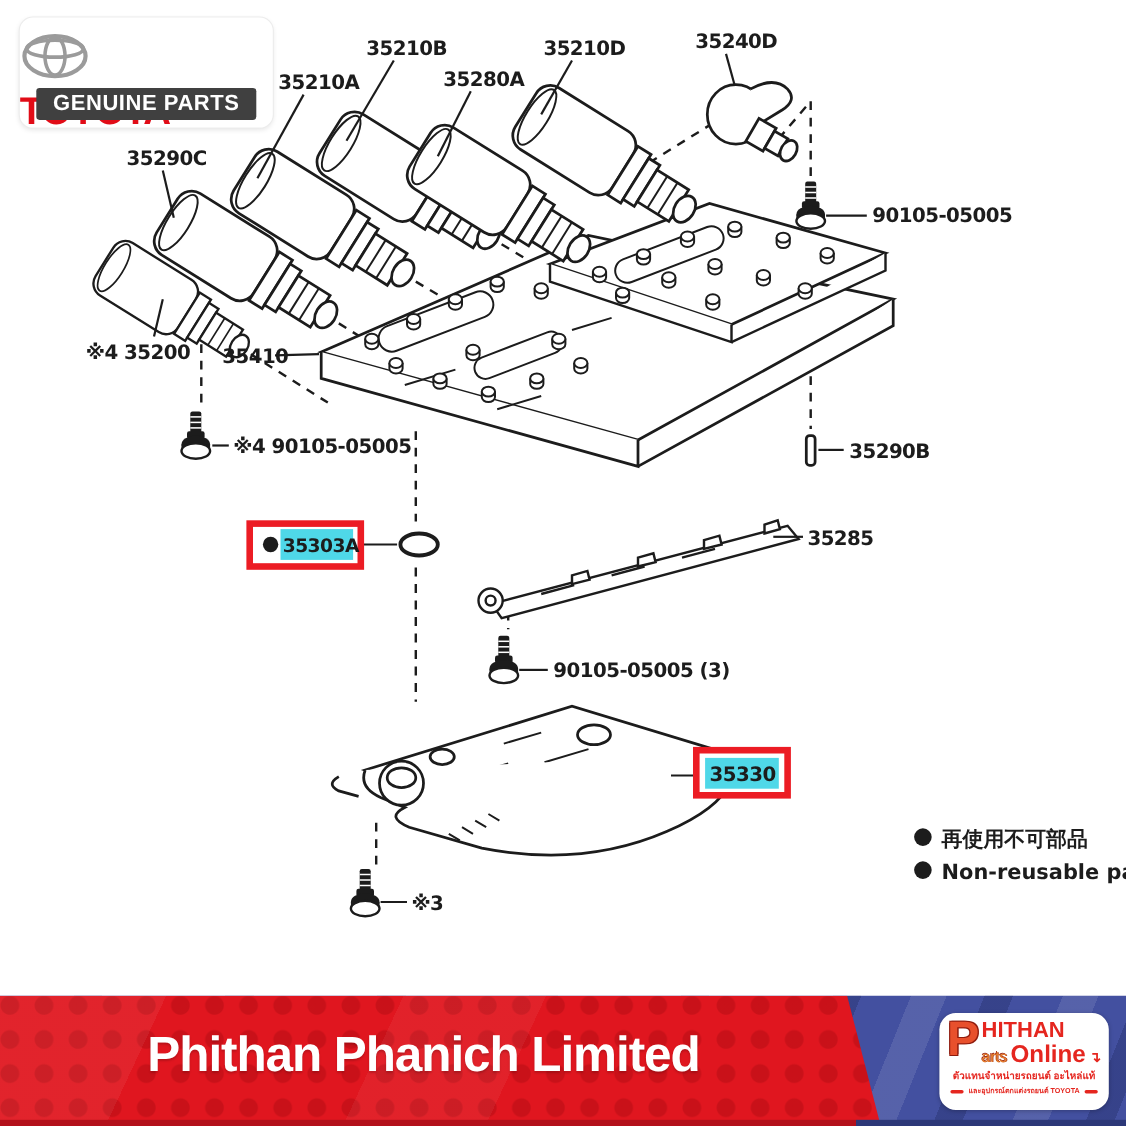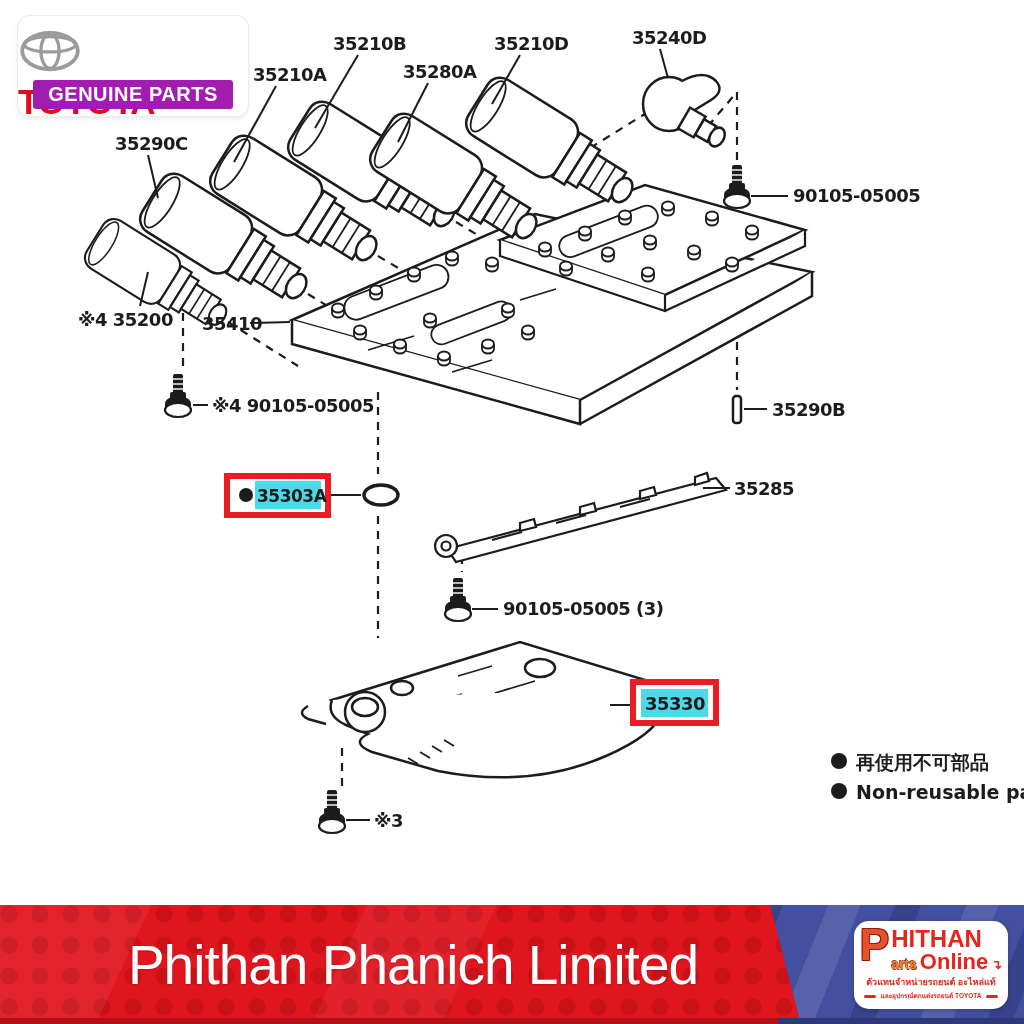--- a/index.html
+++ b/index.html
@@ -4,53 +4,53 @@
 <style>
   html,body{margin:0;padding:0;background:#ffffff;}
   #stage{position:relative;width:1024px;height:1024px;overflow:hidden;background:#ffffff;
          font-family:"Liberation Sans",sans-serif;}
   
   .tgp{position:absolute;left:18px;top:16px;width:230px;height:100px;background:#ffffff;
        border-radius:12px;box-shadow:0 0 0 1px #ececec,0 2px 5px rgba(0,0,0,.10);}
   .tgp-top{display:flex;align-items:flex-start;justify-content:center;gap:8px;margin-top:12px;flex-direction:column;}
   .tgp-name{color:#e10c17;font-weight:bold;font-size:35px;letter-spacing:-1px;
             font-family:"Liberation Sans",sans-serif;}
-  .tgp-bar{position:absolute;left:15px;top:64px;width:200px;height:29px;background:#a21caf;
+  .tgp-bar{position:absolute;left:15px;top:64px;width:200px;height:29px;background:#404040;
            border-radius:3px;display:flex;align-items:center;justify-content:center;}
   .tgp-bar span{color:#ffffff;font-weight:bold;font-size:20px;letter-spacing:0.5px;}
   
   svg text{font-family:"DejaVu Sans","Liberation Sans",sans-serif;font-weight:700;fill:#1c1c1c;}
   .lbl{font-size:18px;letter-spacing:-0.5px;}
   .lbl-s{font-size:17px;letter-spacing:-0.5px;}
   .legend-jp,.legend-en{font-size:19px;}
   
   .banner{position:absolute;left:0;top:905px;width:1024px;height:119px;overflow:hidden;}
   .banner-blue{position:absolute;inset:0;background:#4350a0;
     background-image:repeating-linear-gradient(112deg,rgba(255,255,255,.10) 0 30px,rgba(0,0,0,0) 30px 62px,rgba(10,18,60,.22) 62px 86px,rgba(0,0,0,0) 86px 128px);}
   .banner-red{position:absolute;inset:0;background-color:#e0161f;
     clip-path:polygon(0 0,75.2% 0,78.2% 100%,0 100%);
     background-image:
       linear-gradient(115deg,rgba(255,255,255,.06) 0 14%,rgba(0,0,0,0) 14% 34%,rgba(255,255,255,.05) 34% 46%,rgba(0,0,0,0) 46%),
       radial-gradient(circle at 9px 9px,rgba(140,5,10,.28) 8px,rgba(0,0,0,0) 9px);
     background-size:auto,31px 31px;}
   .banner-strip{position:absolute;left:0;bottom:0;width:100%;height:6px;
     background:linear-gradient(90deg,#b3101a 0 76%,#2c3878 76%);}
   .banner-title{position:absolute;left:0;top:28px;width:770px;text-align:center;color:#ffffff;
-    font-size:55px;font-weight:normal;letter-spacing:-1px;font-family:"Liberation Sans",sans-serif;
-    text-shadow:0 1px 2px rgba(0,0,0,.18);padding-left:28px;}
+    font-size:45px;font-weight:bold;letter-spacing:-1px;font-family:"Liberation Sans",sans-serif;
+    text-shadow:0 1px 2px rgba(0,0,0,.18);}
   .shop-logo{position:absolute;right:16px;top:16px;width:154px;height:88px;background:#ffffff;
     border-radius:15px;box-shadow:0 1px 4px rgba(0,0,0,.25);padding:6px 6px 4px 6px;box-sizing:border-box;
     display:flex;flex-direction:column;align-items:center;}
   .logo-row{display:flex;align-items:flex-start;gap:2px;line-height:1;}
   .logo-p{font-size:44px;font-weight:bold;color:#e8502c;line-height:.82;
     text-shadow:-1px -1px 0 #8f1c0e,1px -1px 0 #8f1c0e,-1px 1px 0 #8f1c0e,1px 1px 0 #8f1c0e;}
   .logo-col{display:flex;flex-direction:column;line-height:1;}
-  .logo-hithan{font-size:24px;font-weight:800;color:#e5261f;letter-spacing:0;}
+  .logo-hithan{font-size:20px;font-weight:800;color:#e5261f;letter-spacing:0;}
   .logo-parts{display:flex;align-items:baseline;gap:3px;}
-  .arts{font-size:14px;font-weight:bold;color:#e8822f;
+  .arts{font-size:14px;font-weight:normal;color:#e8822f;
     text-shadow:-0.7px -0.7px 0 #a5341a,0.7px 0.7px 0 #a5341a;text-align:center;}
   .online{font-size:22px;font-weight:800;color:#e5261f;}
   .swoosh{color:#e5261f;font-size:13px;font-weight:bold;}
   .logo-thai1{font-size:9px;font-weight:bold;color:#e5261f;margin-top:2px;white-space:nowrap;
     max-width:140px;overflow:hidden;}
   .logo-thai2{display:flex;align-items:center;gap:4px;margin-top:2px;}
   .logo-thai2 .txt{font-size:6.5px;color:#e5261f;font-weight:bold;white-space:nowrap;max-width:118px;overflow:hidden;}
   .dash{width:12px;height:3px;background:#e5261f;border-radius:2px;}
 </style>
 </head>

